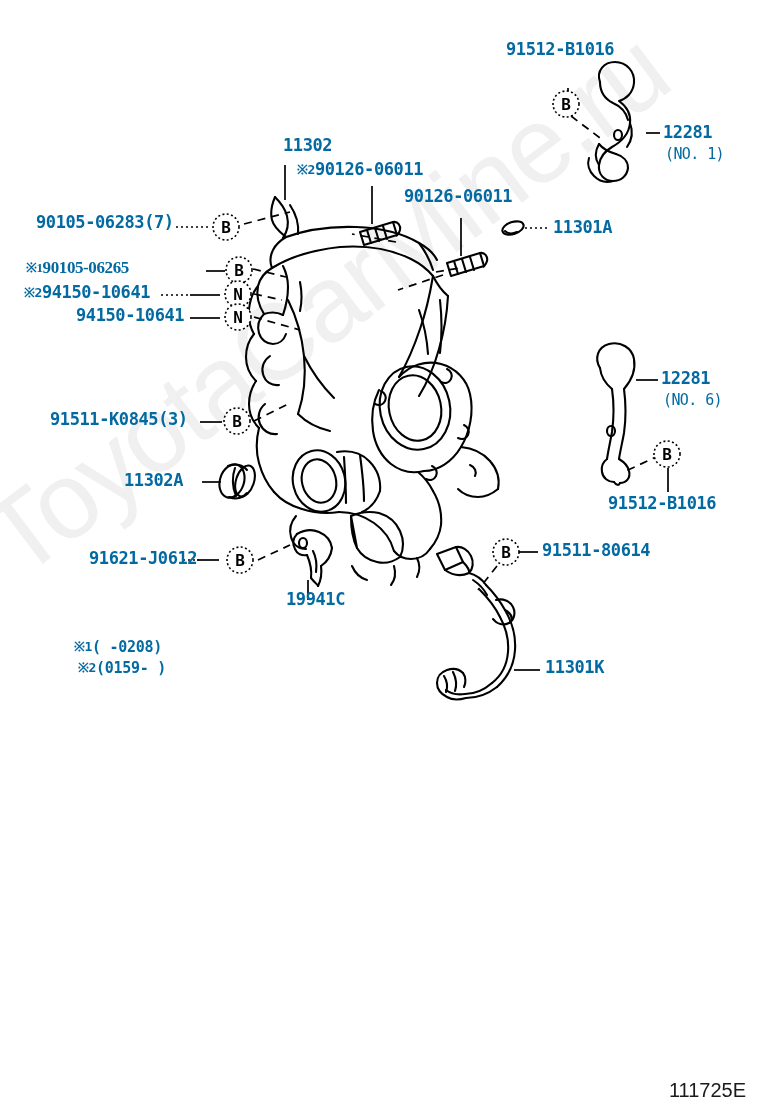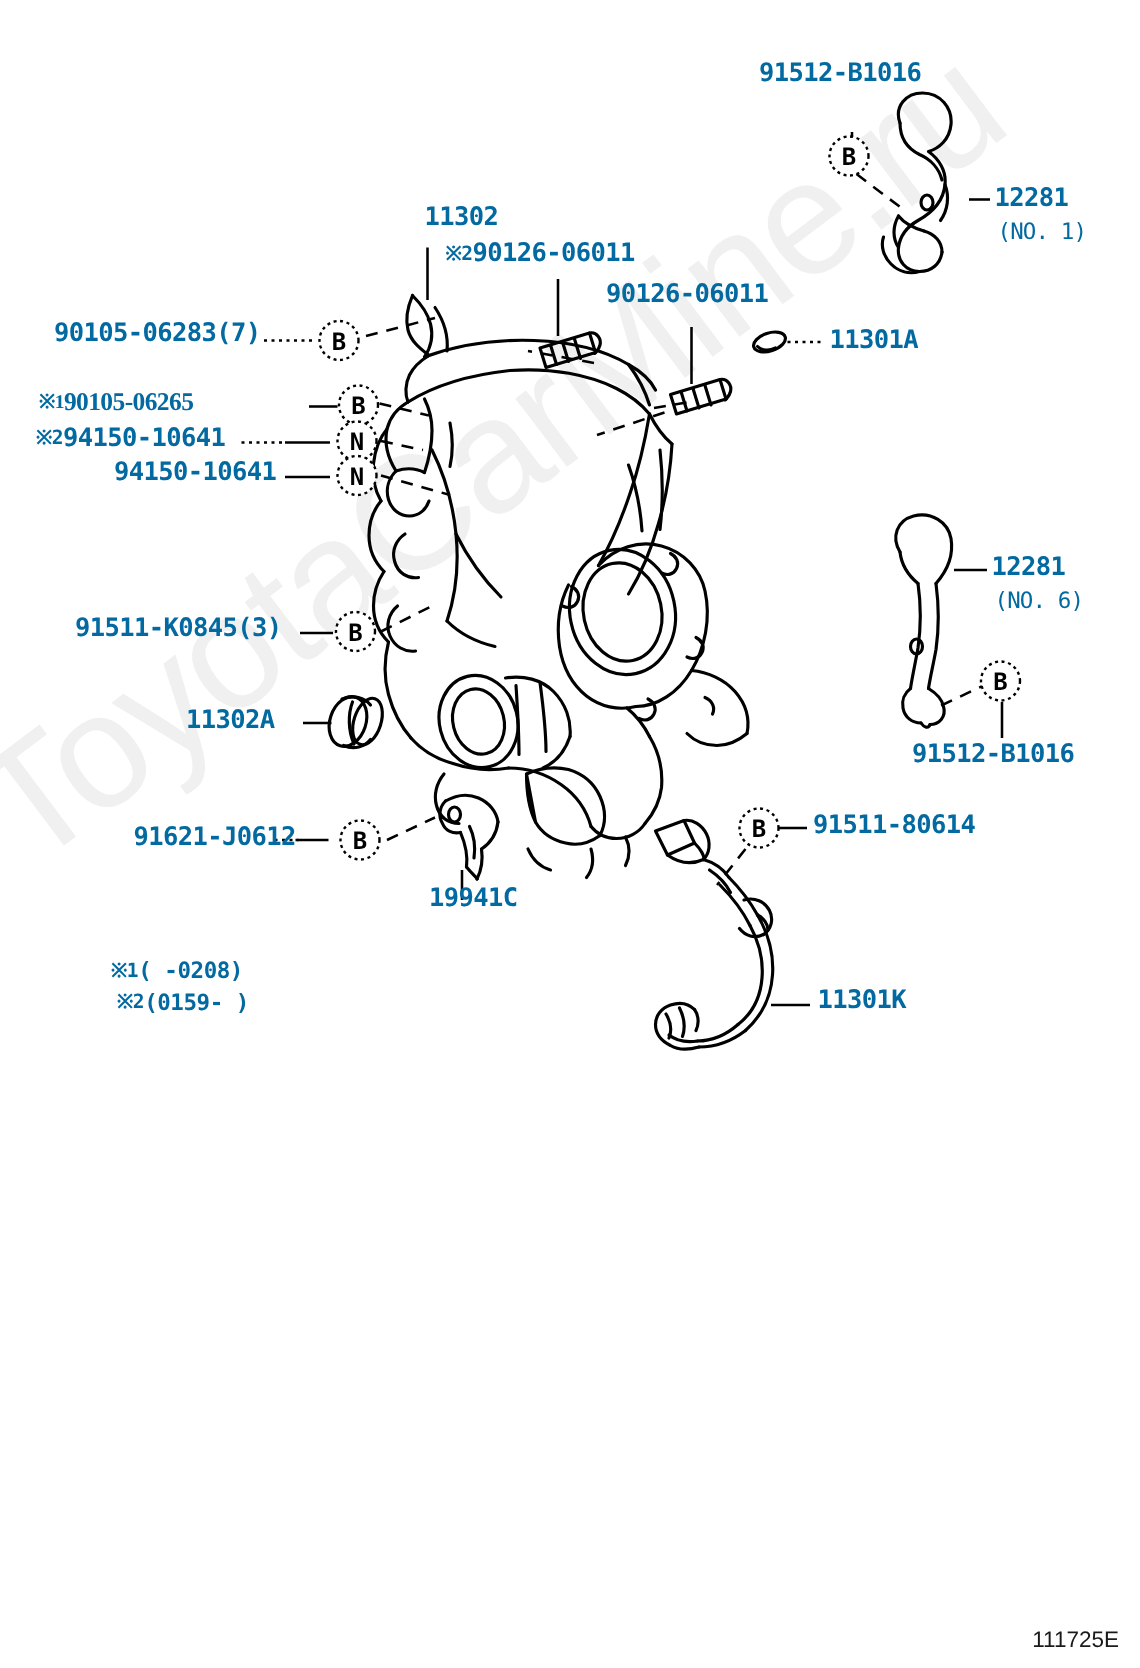--- a/index.html
+++ b/index.html
@@ -68,21 +68,21 @@
   .mark {
     font-size: 13px;
     font-weight: bold;
     vertical-align: 1px;
   }
   #sheet-id {
     position: absolute;
     right: 14px; bottom: 10px;
     z-index: 3;
     font-family: "Liberation Sans", sans-serif;
-    font-size: 15px;
+    font-size: 20px;
     font-weight: normal;
     letter-spacing: 0px;
     color: #1a1a1a;
   }
 </style>
 </head>
 <body>
 
 <div id="sheet">
 

